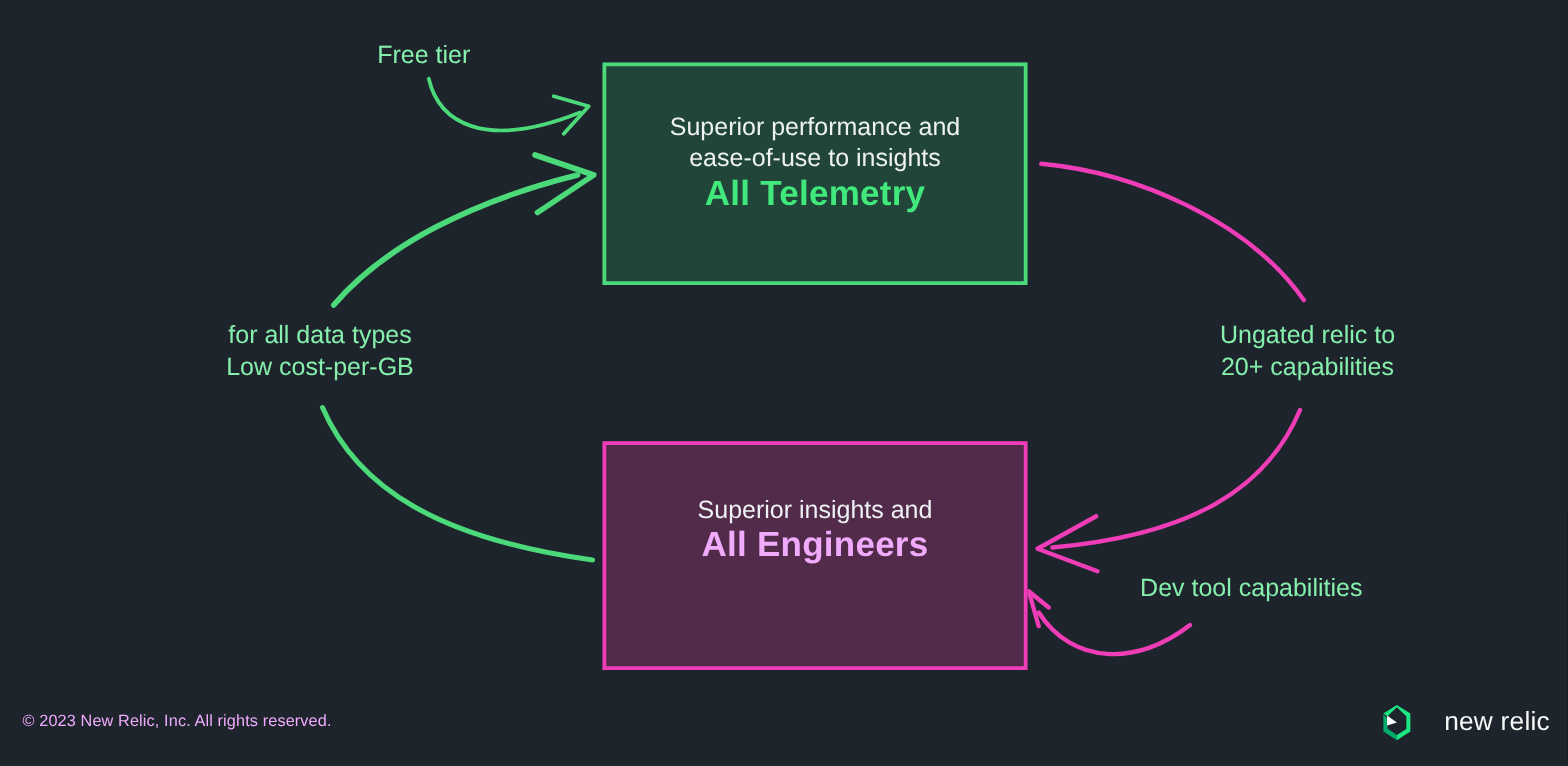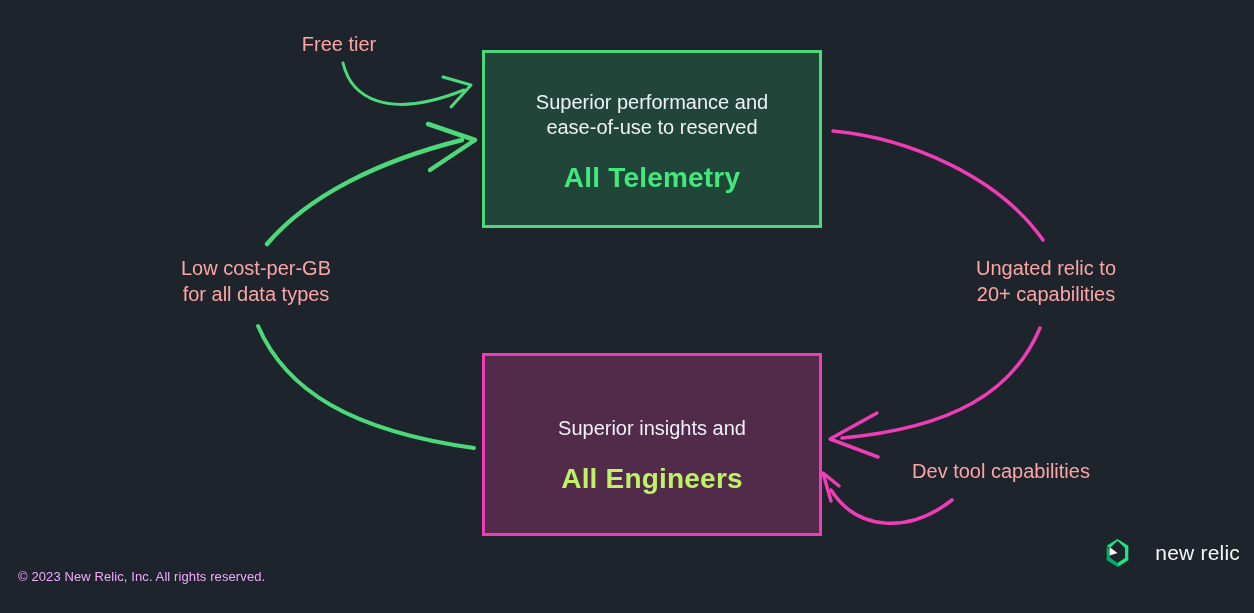--- a/index.html
+++ b/index.html
@@ -11,21 +11,21 @@
     font-family:"Liberation Sans", sans-serif;
     color:#eef2f4;
   }
   .arrows{position:absolute;inset:0;pointer-events:none;}
   .arrows path{fill:none;stroke-linecap:round;stroke-linejoin:round;}
 
   .label{
     position:absolute;
     font-size:20px;
     line-height:26px;
-    color:#fca5a5;
+    color:#86efac;
     text-align:center;
     transform:translateX(-50%);
     white-space:nowrap;
   }
   .lbl-free-tier{left:339px;top:31px;}
   .lbl-low-cost{left:256px;top:255px;}
   .lbl-ungated{left:1046px;top:255px;}
   .lbl-dev-tools{left:1001px;top:458px;}
 
   .box{
@@ -37,36 +37,36 @@
   .box-telemetry{
     top:50px;height:178px;
     background:#214539;
     border:3px solid #4cd97a;
     padding-top:37px;
   }
   .box-engineers{
     top:353px;height:183px;
     background:#522a4a;
     border:3px solid #ee3db6;
-    padding-top:60px;
+    padding-top:40px;
   }
   .box-line{font-size:20px;line-height:25px;color:#eef2f4;}
   .box-title{
-    font-size:28px;line-height:30px;font-weight:700;margin-top:23px;
+    font-size:28px;line-height:30px;font-weight:700;
     letter-spacing:.2px;
   }
   .box-telemetry .box-title{color:#41e87c;}
-  .box-engineers .box-title{color:#bef264;}
+  .box-engineers .box-title{color:#f0abfc;}
 
   .copyright{
     position:absolute;left:18px;top:569px;
     font-size:13px;color:#f0abfc;letter-spacing:.1px;
   }
   .logo{
-    position:absolute;right:14px;top:538px;
+    position:absolute;right:14px;top:563px;
     display:flex;align-items:center;gap:24px;
   }
   .logo-text{
     font-size:21px;font-weight:500;color:#f6f8f8;letter-spacing:.2px;
   }
 </style>
 </head>
 <body>
 
 <div class="stage">
@@ -94,36 +94,36 @@
       <path d="M952,500 C910,533 858,532 831,490" stroke-width="3.5" stroke="#ee3db6"></path>
       <path d="M839,486 L823,473 L831,501" stroke-width="3.5" stroke="#ee3db6"></path>
     </g>
   </svg>
 
   <div class="label lbl-free-tier">
     <span>Free tier</span>
   </div>
 
   <div class="label lbl-low-cost">
+    <div>for all data types</div>
     <div>Low cost-per-GB</div>
-    <div>for all data types</div>
   </div>
 
   <div class="label lbl-ungated">
     <div>Ungated relic to</div>
     <div>20+ capabilities</div>
   </div>
 
   <div class="label lbl-dev-tools">
     <span>Dev tool capabilities</span>
   </div>
 
   <div class="box box-telemetry">
     <div class="box-line">Superior performance and</div>
-    <div class="box-line">ease-of-use to reserved</div>
+    <div class="box-line">ease-of-use to insights</div>
     <div class="box-title">All Telemetry</div>
   </div>
 
   <div class="box box-engineers">
     <div class="box-line">Superior insights and</div>
     <div class="box-title">All Engineers</div>
   </div>
 
   <div class="copyright">© 2023 New Relic, Inc. All rights reserved.</div>
 

